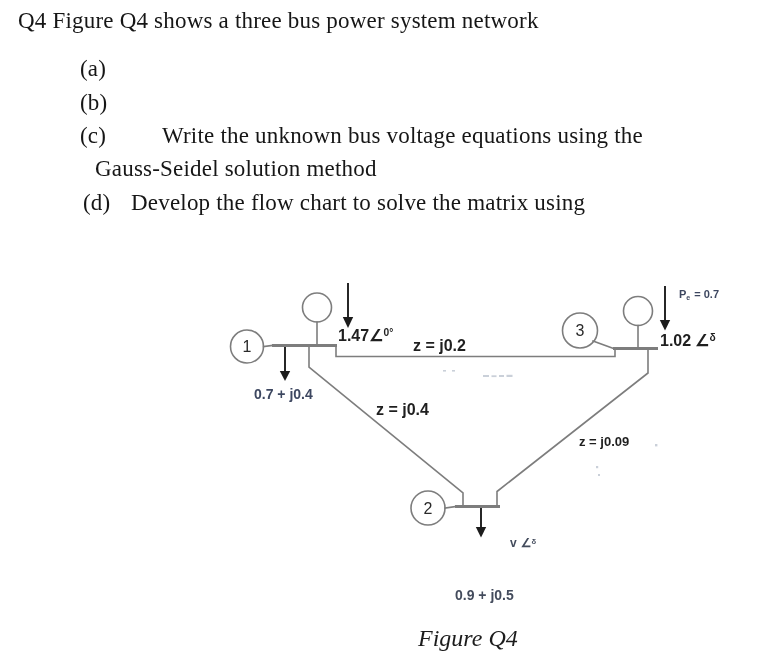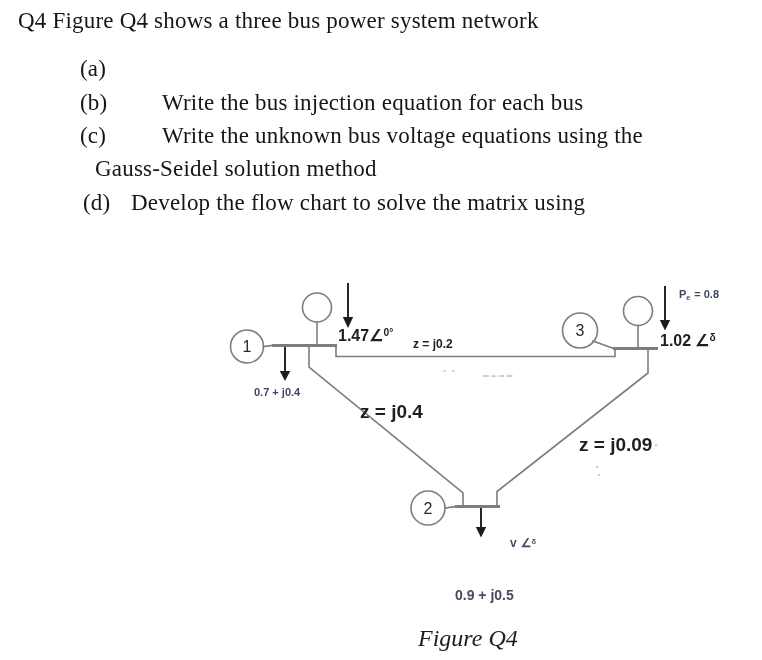--- a/index.html
+++ b/index.html
@@ -41,21 +41,20 @@
 </head>
 <body>
 
 <div class="page">
 
   <div class="qtext" style="left:18px;top:8px">Q4 Figure Q4 shows a three bus power system network</div>
 
   <div class="qtext" style="left:80px;top:56px">(a)</div>
 
   <div class="qtext" style="left:80px;top:90px">(b)</div>
-  <div class="qtext" style="left:162px;top:90px">Write the bus injection equation for each bus</div>
 
   <div class="qtext" style="left:80px;top:123px">(c)</div>
   <div class="qtext" style="left:162px;top:123px">Write the unknown bus voltage equations using the</div>
   <div class="qtext" style="left:95px;top:156px">Gauss-Seidel solution method</div>
 
   <div class="qtext" style="left:83px;top:190px">(d)</div>
   <div class="qtext" style="left:131px;top:190px">Develop the flow chart to solve the matrix using</div>
 
   <svg class="diagram" width="762" height="660" viewBox="0 0 762 660">
 
@@ -106,35 +105,35 @@
       <rect class="artifact" x="655" y="444" width="2.4" height="2.4"></rect>
       <rect class="artifact" x="596" y="466" width="2.2" height="2.2"></rect>
       <rect class="artifact" x="598" y="474" width="2" height="2"></rect>
     </g>
   </svg>
 
   <div class="dlbl" style="left:338px;top:328px;font-size:16px">
     <span>1.47</span><span>∠</span><span class="sup">0°</span>
   </div>
 
-  <div class="dlbl" style="left:413px;top:338px;font-size:12px">z = j0.2</div>
+  <div class="dlbl" style="left:413px;top:338px;font-size:16px">z = j0.2</div>
 
-  <div class="dlbl" style="left:360px;top:402px;font-size:19px">z = j0.4</div>
+  <div class="dlbl" style="left:376px;top:402px;font-size:16px">z = j0.4</div>
 
-  <div class="dlbl" style="left:579px;top:435px;font-size:19px">z = j0.09</div>
+  <div class="dlbl" style="left:579px;top:435px;font-size:13px">z = j0.09</div>
 
   <div class="dlbl" style="left:660px;top:333px;font-size:16px">
     <span>1.02</span><span class="gap">∠</span><span class="sup">δ</span>
   </div>
 
   <div class="dlbl navy" style="left:679px;top:289px;font-size:11px">
-    <span>P</span><span class="sub">e</span><span class="gap">= 0.8</span>
+    <span>P</span><span class="sub">e</span><span class="gap">= 0.7</span>
   </div>
 
-  <div class="dlbl navy" style="left:254px;top:387px;font-size:11px">0.7 + j0.4</div>
+  <div class="dlbl navy" style="left:254px;top:387px;font-size:14px">0.7 + j0.4</div>
 
   <div class="dlbl dim" style="left:510px;top:497px;font-size:12px">
     <span>v</span><span class="gap">∠</span><span class="sup">δ</span>
   </div>
 
   <div class="dlbl dim" style="left:455px;top:548px;font-size:14px">0.9 + j0.5</div>
 
   <div class="caption">Figure Q4</div>
 
 </div>

